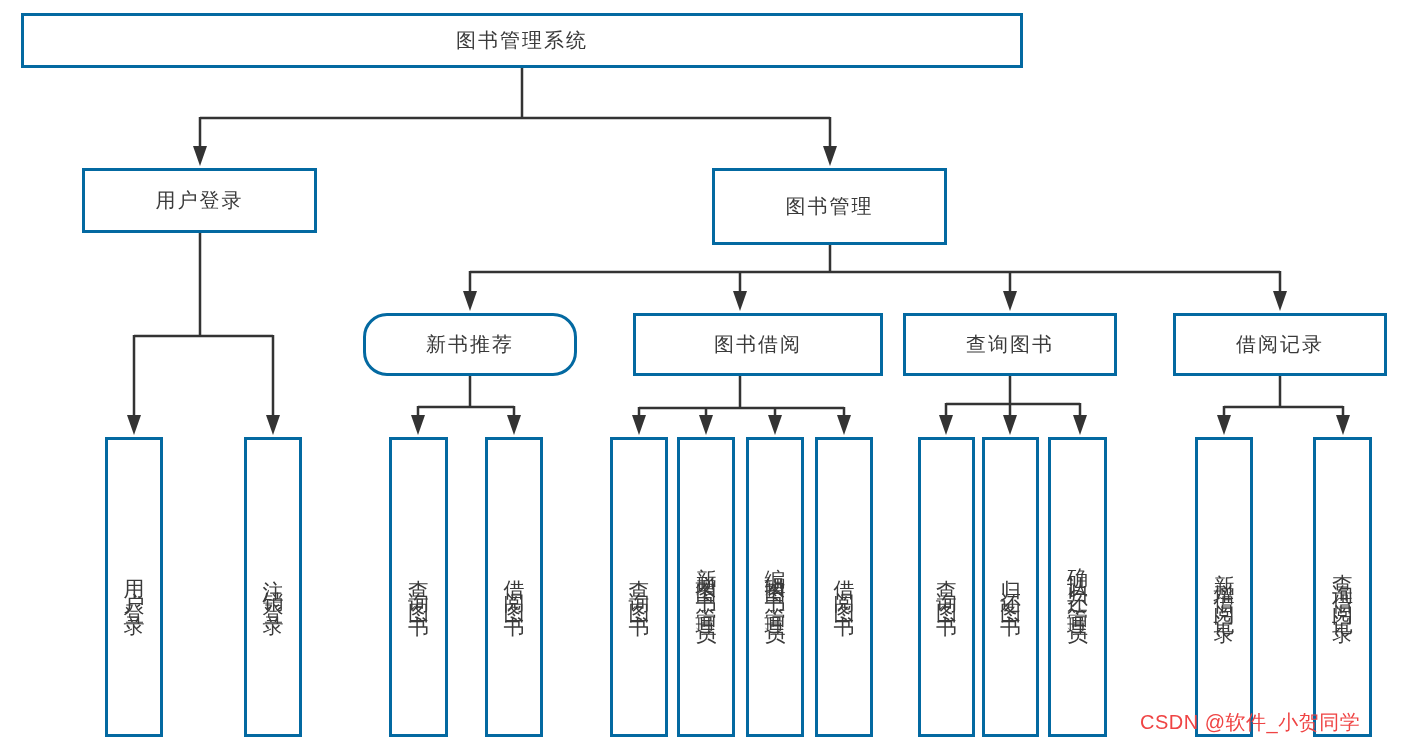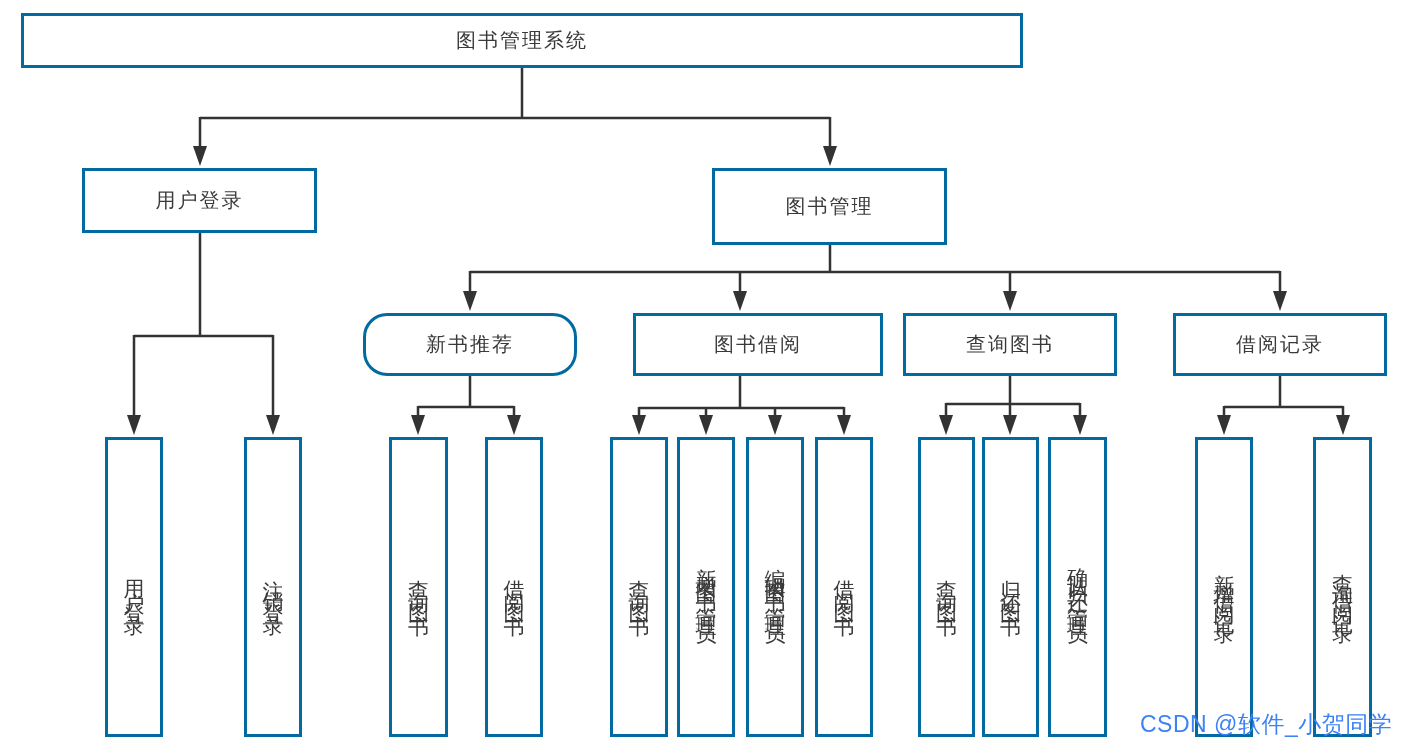--- a/index.html
+++ b/index.html
@@ -32,22 +32,22 @@
     letter-spacing: 12px;
     line-height: 1.15;
     color: #3a3a3a;
   }
   .vtext.mid   { letter-spacing: 10px; }
   .vtext.tight { letter-spacing: 8px; }
 
   .watermark {
     position: absolute;
     left: 1140px; top: 709px;
-    font-size: 23px;
-    color: #3b82f6;
+    font-size: 20px;
+    color: #ef4444;
     letter-spacing: 0.5px;
     white-space: nowrap;
     z-index: 5;
   }
 
   
   #root       { left: 21px;   top: 13px;  width: 1002px; height: 55px; }
   #user-login { left: 82px;   top: 168px; width: 235px;  height: 65px; }
   #book-mgmt  { left: 712px;  top: 168px; width: 235px;  height: 77px; }
 

